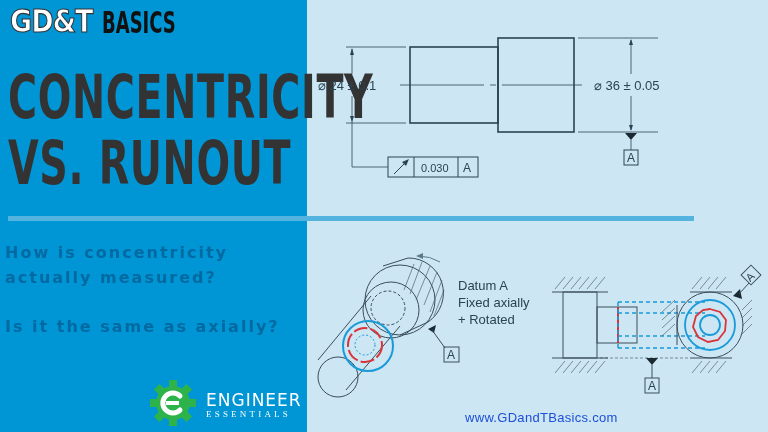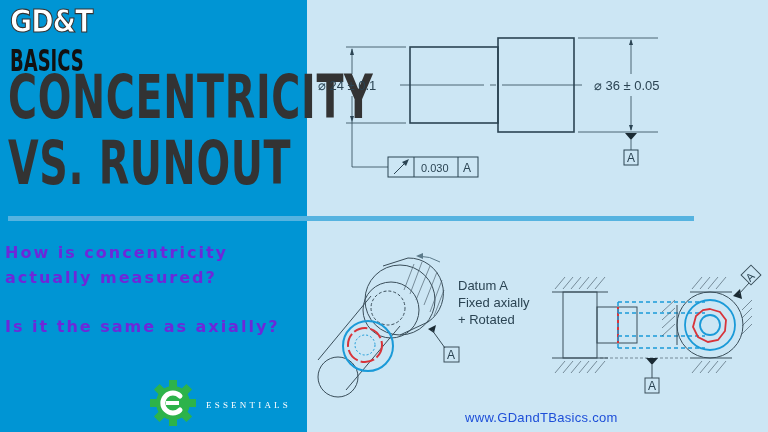--- a/index.html
+++ b/index.html
@@ -1,24 +1,24 @@
 <!DOCTYPE html>
 <html><head>
 <meta charset="utf-8">
 <style>
   html,body{margin:0;padding:0;}
   body{width:768px;height:432px;overflow:hidden;position:relative;background:#cce6f4;font-family:"Liberation Sans",sans-serif;}
   .left{position:absolute;left:0;top:0;width:307px;height:432px;background:#0095d4;}
   .right{position:absolute;left:307px;top:0;width:461px;height:432px;background:#cce6f4;}
-  .brand{position:absolute;left:10px;top:6px;display:flex;align-items:baseline;gap:9px;flex-direction:column;}
+  .brand{position:absolute;left:10px;top:6px;display:flex;align-items:baseline;gap:9px;}
   .brand-gdt{font-family:"DejaVu Sans",sans-serif;font-weight:bold;font-size:27px;color:#ffffff;letter-spacing:-1px;-webkit-text-stroke:1px #333;transform:scaleY(1.15);display:inline-block;}
   .brand-basics{font-family:"DejaVu Sans",sans-serif;font-weight:bold;font-size:25px;color:#111;transform:scaleX(0.72) scaleY(1.2);transform-origin:left center;display:inline-block;letter-spacing:0px;}
   .title{position:absolute;left:8px;top:64px;color:#333333;font-family:"DejaVu Sans",sans-serif;font-weight:bold;font-size:60px;line-height:66px;transform:scaleX(0.66);transform-origin:left top;white-space:nowrap;letter-spacing:1px;}
   .divider{position:absolute;left:8px;top:216px;width:686px;height:5px;background:#55b3e0;}
-  .questions{position:absolute;left:5px;top:240px;color:#6d28d9;font-family:"DejaVu Sans",sans-serif;font-weight:bold;font-size:16px;letter-spacing:2px;line-height:25px;}
+  .questions{position:absolute;left:5px;top:240px;color:#0369a1;font-family:"DejaVu Sans",sans-serif;font-weight:bold;font-size:16px;letter-spacing:2px;line-height:25px;}
   .questions p{margin:0;}
   .questions .q2{margin-top:24px;}
   .logo{position:absolute;left:148px;top:378px;display:flex;align-items:center;gap:8px;}
   .logo-text{display:flex;flex-direction:column;}
   .logo-line1{color:#fff;font-family:"DejaVu Sans",sans-serif;font-size:17px;letter-spacing:1px;line-height:18px;}
   .logo-line2{color:#fff;font-family:Liberation Serif, serif;font-size:9px;letter-spacing:3.2px;line-height:11px;}
   .website{position:absolute;left:465px;top:410px;color:#1d4ed8;font-family:"Liberation Sans",sans-serif;font-size:13px;letter-spacing:0.3px;}
   svg text{font-family:"Liberation Sans",sans-serif;}
   .drawing{position:absolute;left:0;top:0;}
 </style>
@@ -58,20 +58,21 @@
         <rect x="21" y="2" width="8" height="8" transform="rotate(45 25 25)"></rect>
         <rect x="21" y="40" width="8" height="8" transform="rotate(45 25 25)"></rect>
         <rect x="2" y="21" width="8" height="8" transform="rotate(45 25 25)"></rect>
         <rect x="40" y="21" width="8" height="8" transform="rotate(45 25 25)"></rect>
       </g>
       <path d="M32 18 A10 10 0 1 0 32 32" fill="none" stroke="#fff" stroke-width="5" stroke-linecap="round"></path>
       <rect x="18" y="23" width="13" height="4" fill="#fff"></rect>
     </svg>
   </span>
   <div class="logo-text">
+    <span class="logo-line1">ENGINEER</span>
     <span class="logo-line2">ESSENTIALS</span>
   </div>
 </div>
 
 <svg class="drawing" width="768" height="432" viewBox="0 0 768 432">
 
   <g stroke="#2b4453" fill="none">
 
     <rect x="410" y="47" width="88" height="76" stroke-width="1.6"></rect>
 

